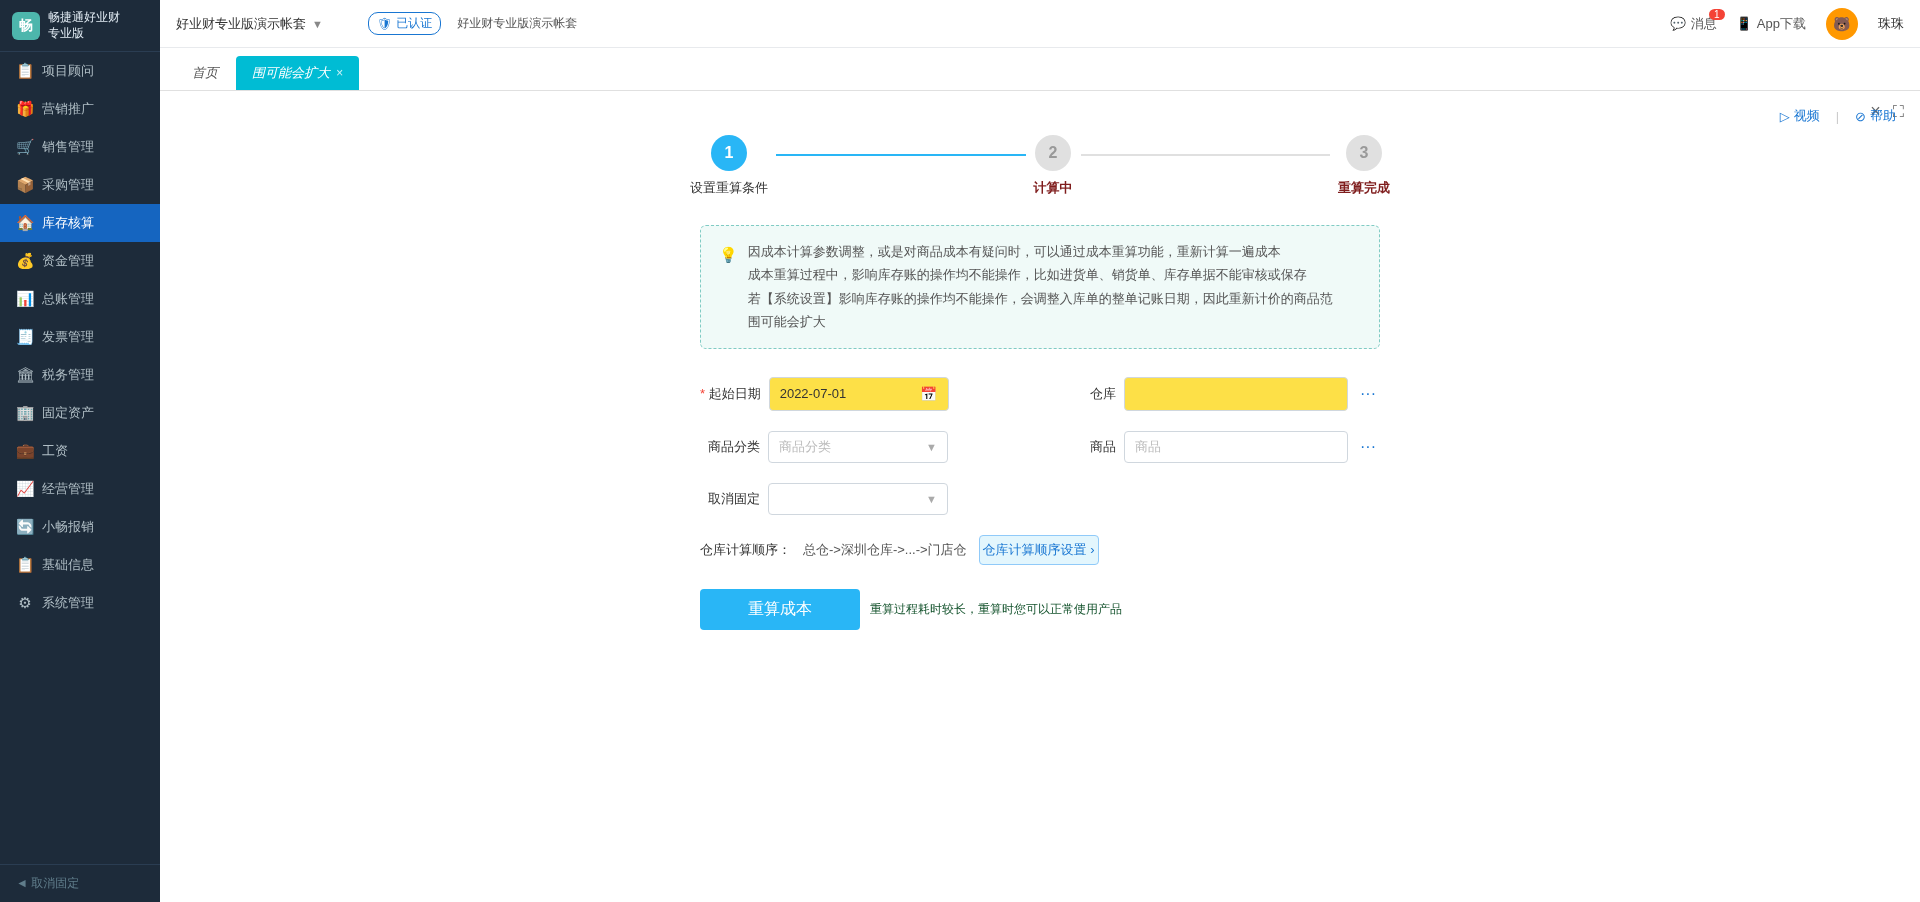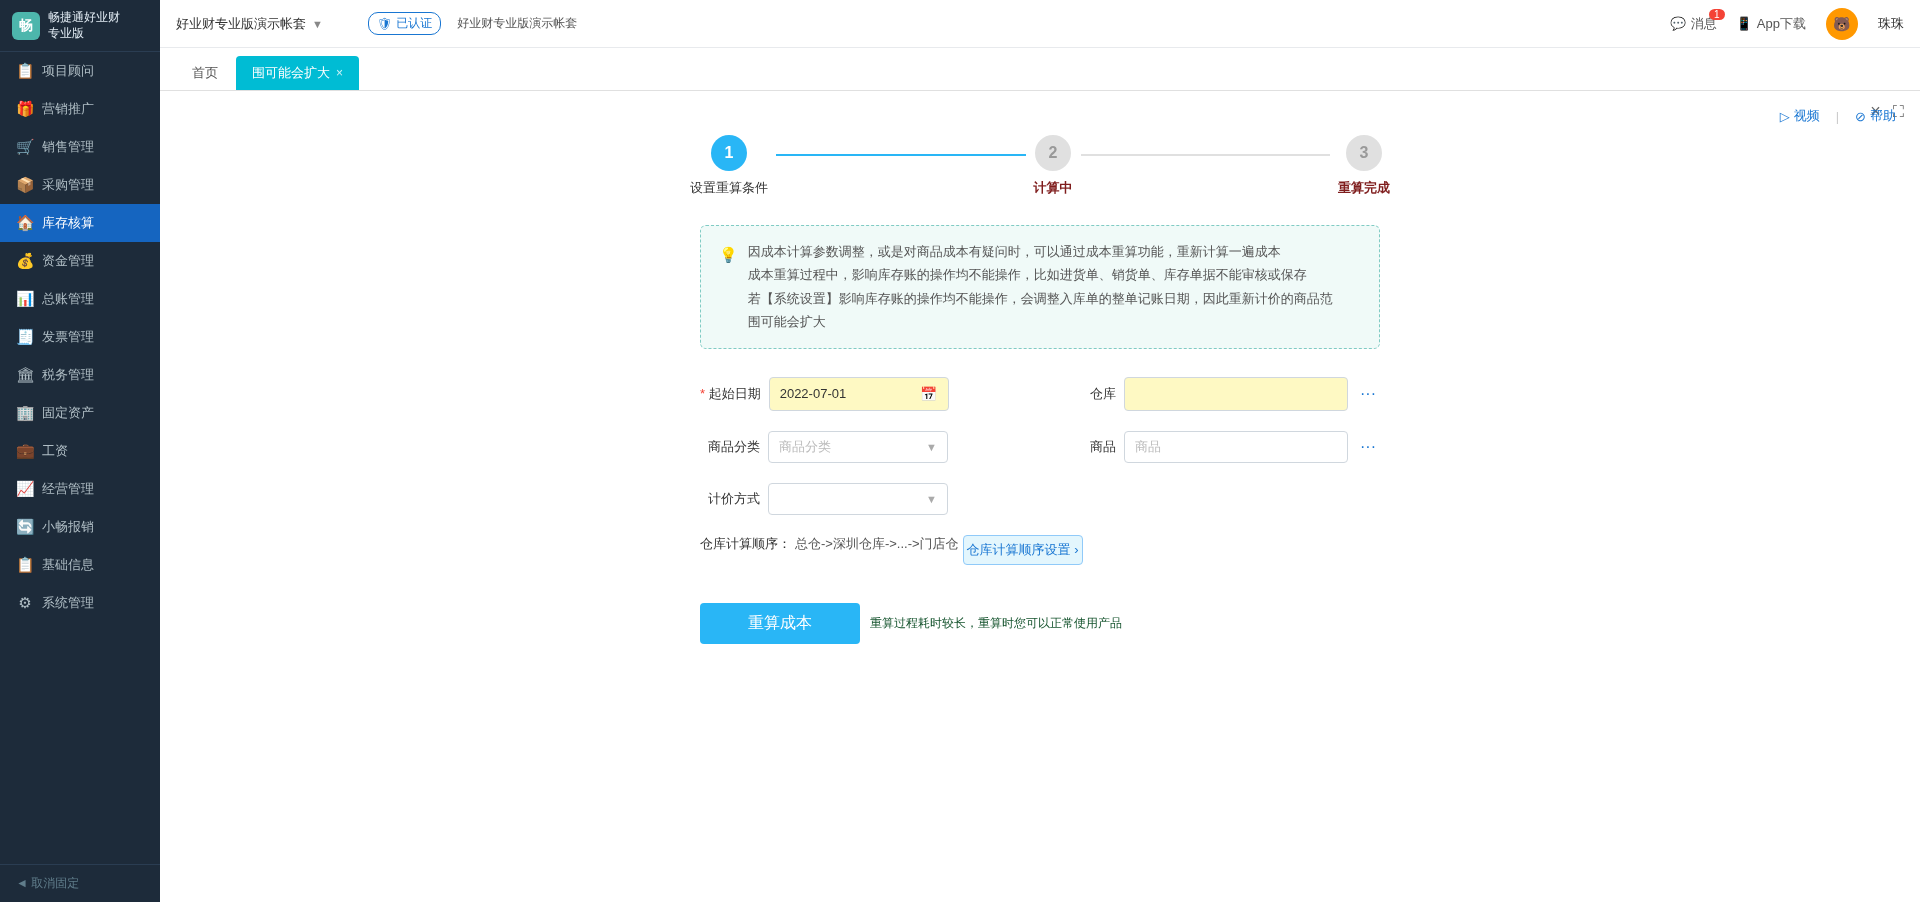--- a/index.html
+++ b/index.html
@@ -138,20 +138,21 @@
 
     
     .tabbar {
       background: #f5f7fa;
       display: flex;
       align-items: center;
       padding: 8px 16px 0;
       gap: 2px;
       border-bottom: 1px solid #e0e0e0;
       background: #fff;
+      font-style: italic;
     }
     .tab-item {
       padding: 8px 16px;
       font-size: 13px;
       color: #666;
       cursor: pointer;
       border-radius: 4px 4px 0 0;
     }
     .tab-item.active {
       background: #00bcd4;
@@ -268,21 +269,21 @@
       border: 1px solid #d0d7de;
       border-radius: 4px;
       padding: 16px 10px;
       font-size: 13px;
       color: #333;
       width: 180px;
       display: flex;
       align-items: center;
       justify-content: space-between;
       cursor: pointer;
-      background: #fef9c3;
+      background: #fde047;
       height: 32px;
     }
     .form-input.placeholder { color: #bbb; }
     .form-input-calendar { color: #1976d2; font-size: 14px; margin-left: 6px; }
     .form-select {
       border: 1px solid #d0d7de;
       border-radius: 4px;
       padding: 6px 10px;
       font-size: 13px;
       color: #bbb;
@@ -298,23 +299,23 @@
       color: #1976d2;
       font-size: 16px;
       cursor: pointer;
       padding: 4px;
     }
     .chevron-down { color: #aaa; font-size: 11px; }
 
     
     .calc-order-row {
       display: flex;
-      align-items: flex-start;
-      gap: 4px;
-      margin-bottom: 38px;
+      align-items: center;
+      gap: 12px;
+      margin-bottom: 24px;
     }
     .calc-order-label { font-size: 13px; color: #333; }
     .calc-order-value { font-size: 13px; color: #555; }
     .calc-order-btn {
       background: #e3f6fd;
       color: #1976d2;
       border: 1px solid #90caf9;
       border-radius: 4px;
       padding: 5px 3px;
       font-size: 13px;
@@ -547,21 +548,21 @@
           <span class="form-label">商品</span>
           <div class="form-select" style="flex:1; min-width:120px;">
             <span>商品</span>
           </div>
           <span class="form-dots">···</span>
         </div>
       </div>
 
       <div class="form-row">
         <div class="form-group">
-          <span class="form-label">计价方式</span>
+          <span class="form-label">取消固定</span>
           <div class="form-select">
             <span></span>
             <span class="chevron-down">▼</span>
           </div>
         </div>
         <div class="form-group"></div>
       </div>
 
       <div class="calc-order-row">
         <span class="calc-order-label">仓库计算顺序：</span>

